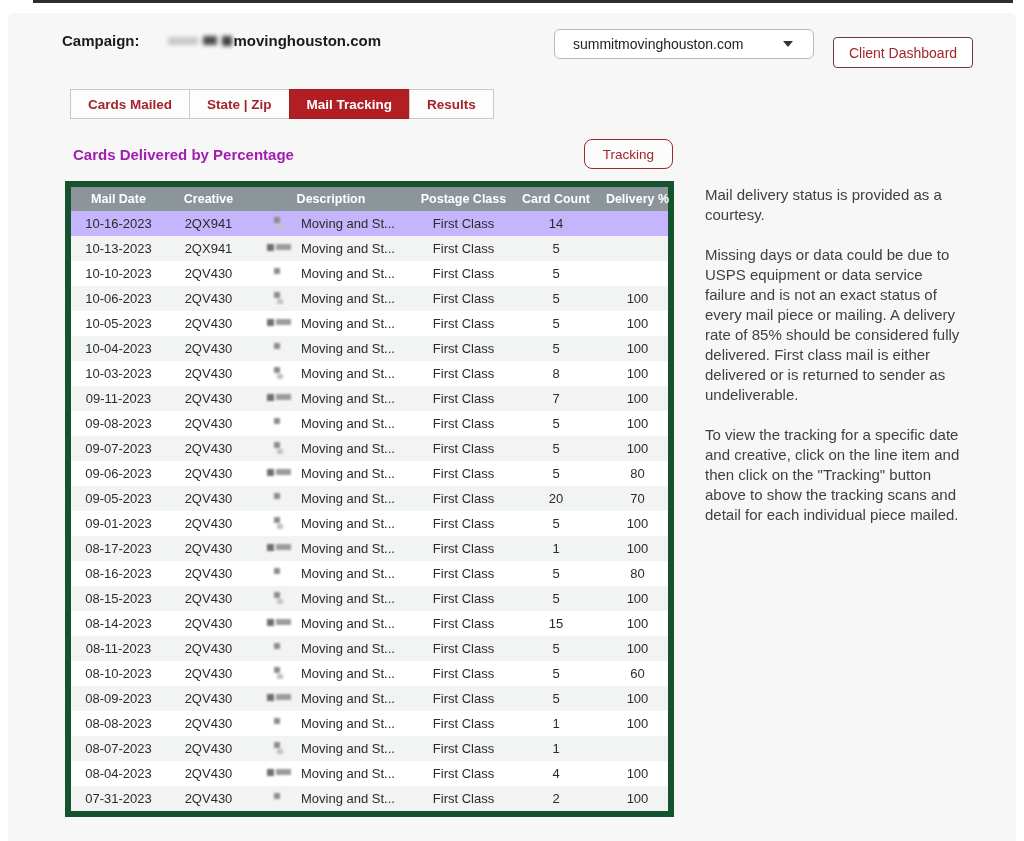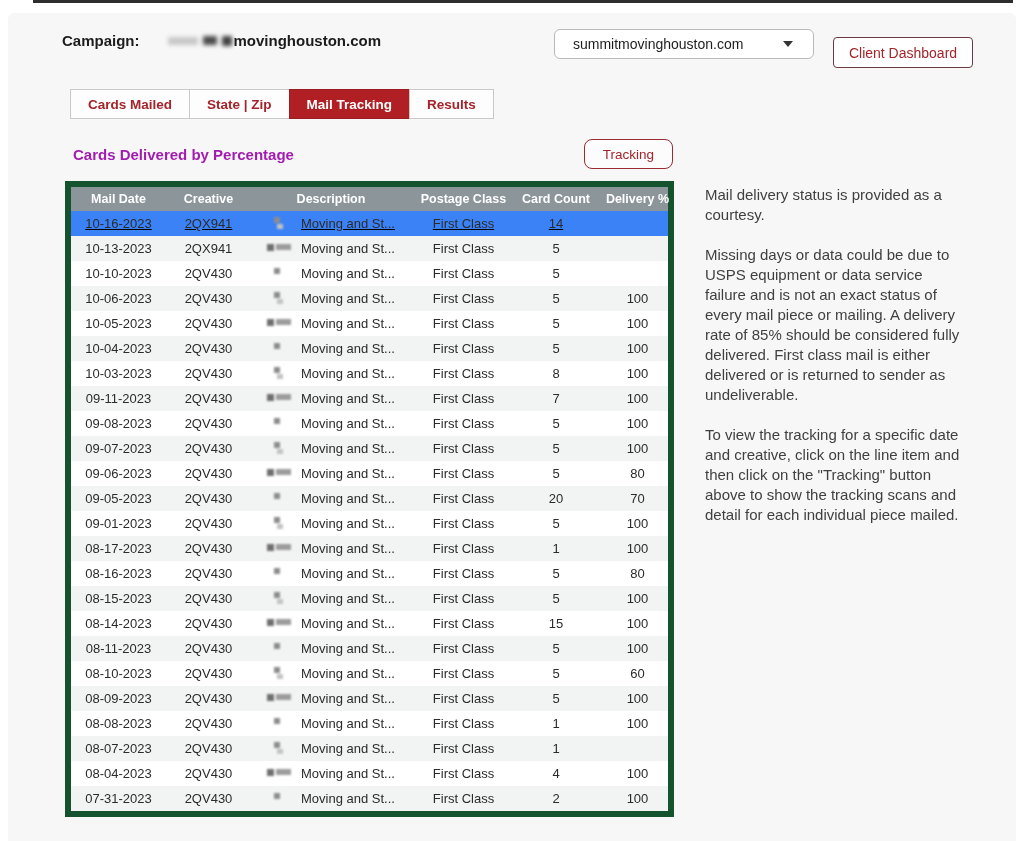--- a/index.html
+++ b/index.html
@@ -50,21 +50,21 @@
     display:flex; align-items:center; justify-content:center; cursor:pointer; }
 
   
   .grid { position:absolute; left:57px; top:168px; width:609px;
     border:6px solid #14532d; background:#ffffff; }
   .trow { display:grid; grid-template-columns:95px 85px 160px 105px 80px 83px; }
   .thead { background:#8c959a; height:24px; }
   .thead .cell { color:#ffffff; font-size:12.5px; font-weight:bold; }
   .tbody .trow { height:25px; cursor:pointer; }
   .tbody .trow:nth-child(even) { background:#f2f3f3; }
-  .tbody .trow.selected { background:#3b82f6;text-decoration:underline; }
+  .tbody .trow.selected { background:#c4b5fd; }
   .cell { display:flex; align-items:center; justify-content:center;
     font-size:13px; color:#2b2b2b; overflow:hidden; white-space:nowrap; }
   .cell-desc { justify-content:flex-start; padding-left:14px; gap:10px; }
 
   
   .thumb { width:26px; height:15px; position:relative; flex:none; filter:blur(1px); }
   .thumb i { position:absolute; background:#8d8d8d; }
   .thumb .b1 { width:6px; height:6px; left:9px; top:2px; }
   .thumb .b2 { display:none; width:15px; height:6px; left:11px; top:3px; background:#9c9c9c; }
   .tbody .trow:nth-child(3n+2) .thumb .b1 { left:2px; top:3px; background:#6f6f6f; width:7px; height:7px; }

